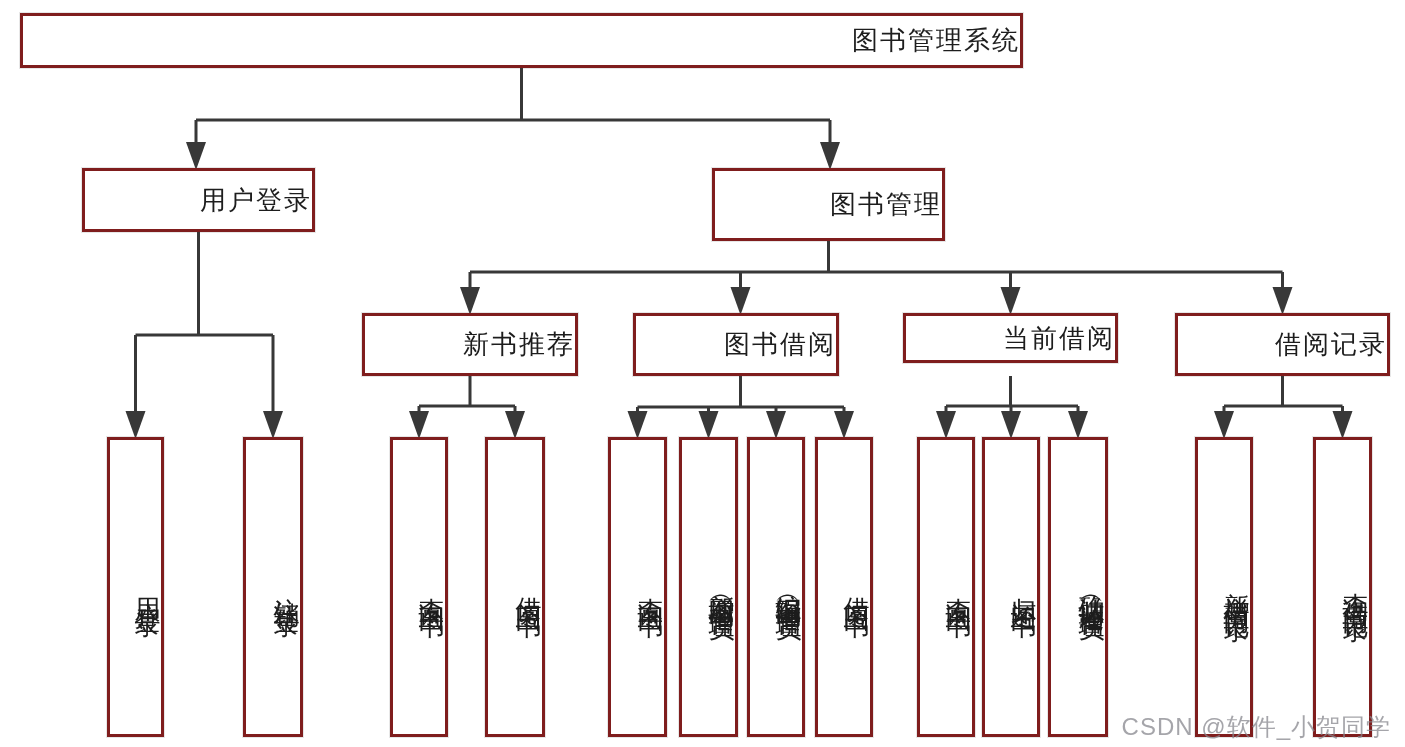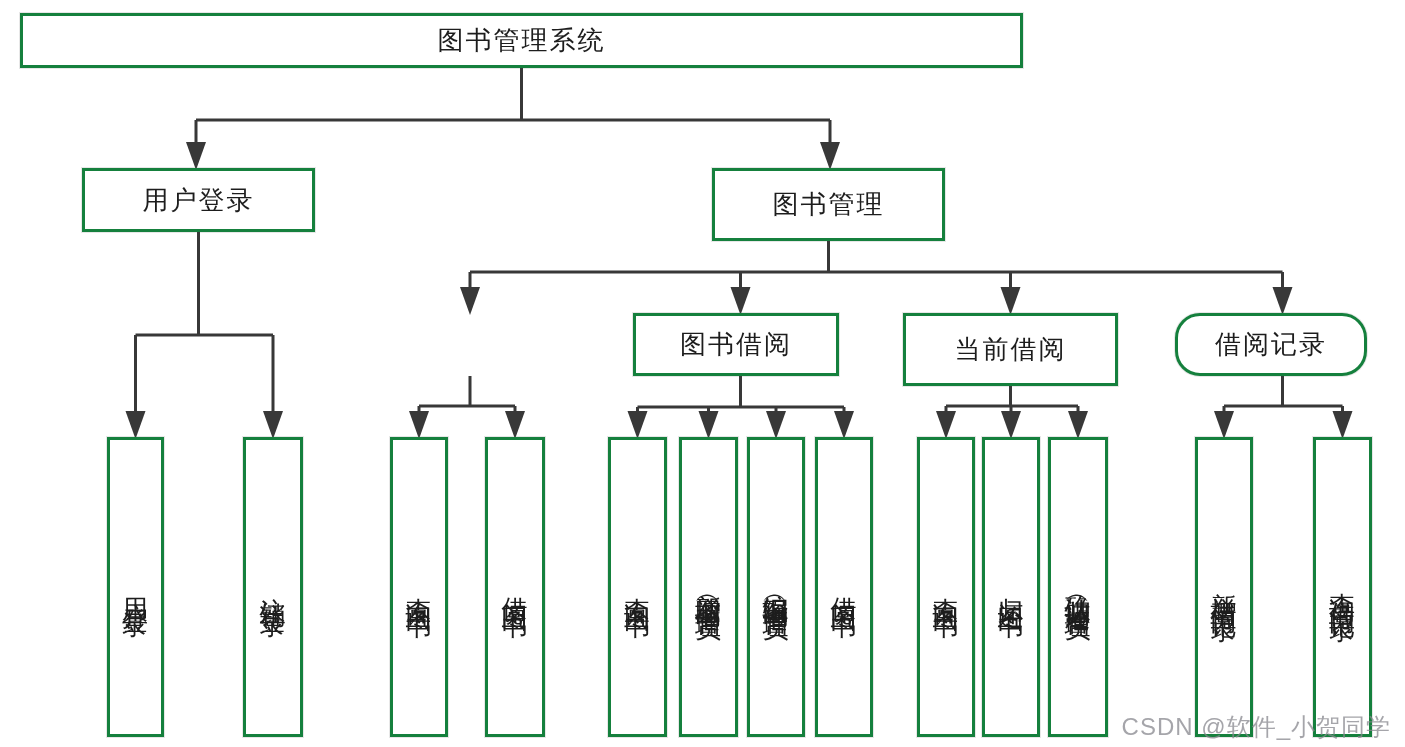--- a/index.html
+++ b/index.html
@@ -13,25 +13,25 @@
   }
   #wires {
     position: absolute;
     left: 0; top: 0;
     width: 1405px; height: 747px;
     pointer-events: none;
   }
   .node {
     position: absolute;
     box-sizing: border-box;
-    border: 3px solid #15803d;
+    border: 3px solid #7f1d1d;
     background: #ffffff;
     display: flex;
     align-items: center;
-    justify-content: center;
+    justify-content: flex-end;
     box-shadow: 0 0 0 1px rgba(56,56,56,0.12);
   }
   .node .hlabel {
     font-size: 26px;
     color: #1d1d1d;
     letter-spacing: 2px;
     white-space: nowrap;
   }
   .node .vlabel {
     writing-mode: vertical-rl;
@@ -100,27 +100,30 @@
     <span class="hlabel">图书管理系统</span>
   </div>
 
   <div class="node" style="left:82px; top:168px; width:233px; height:64px;">
     <span class="hlabel">用户登录</span>
   </div>
   <div class="node" style="left:712px; top:168px; width:233px; height:73px;">
     <span class="hlabel">图书管理</span>
   </div>
 
+  <div class="node" style="left:362px; top:313px; width:216px; height:63px;">
+    <span class="hlabel">新书推荐</span>
+  </div>
   <div class="node" style="left:633px; top:313px; width:206px; height:63px;">
     <span class="hlabel">图书借阅</span>
   </div>
-  <div class="node" style="left:903px; top:313px; width:215px; height:73px;">
+  <div class="node" style="left:903px; top:313px; width:215px; height:50px;">
     <span class="hlabel">当前借阅</span>
   </div>
-  <div class="node" style="left:1175px; top:313px; width:192px; height:63px;border-radius:25px;">
+  <div class="node" style="left:1175px; top:313px; width:215px; height:63px;">
     <span class="hlabel">借阅记录</span>
   </div>
 
   <div class="node" style="left:107px; top:437px; width:57px; height:300px;">
     <span class="vlabel">用户登录</span>
   </div>
   <div class="node" style="left:243px; top:437px; width:60px; height:300px;">
     <span class="vlabel">注销登录</span>
   </div>
 

